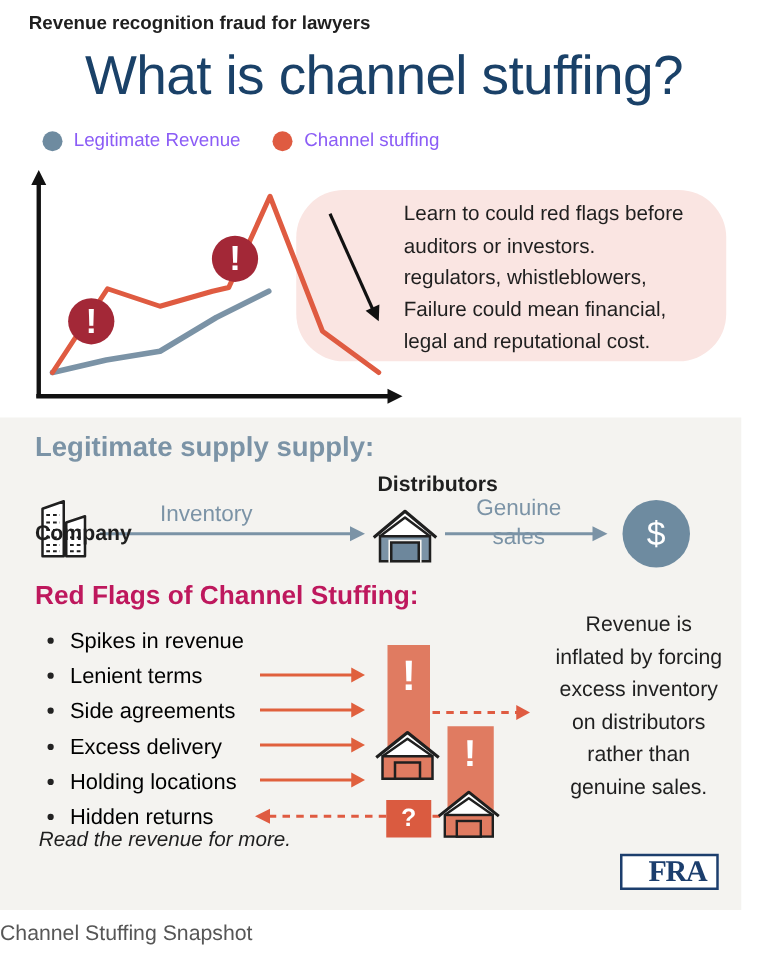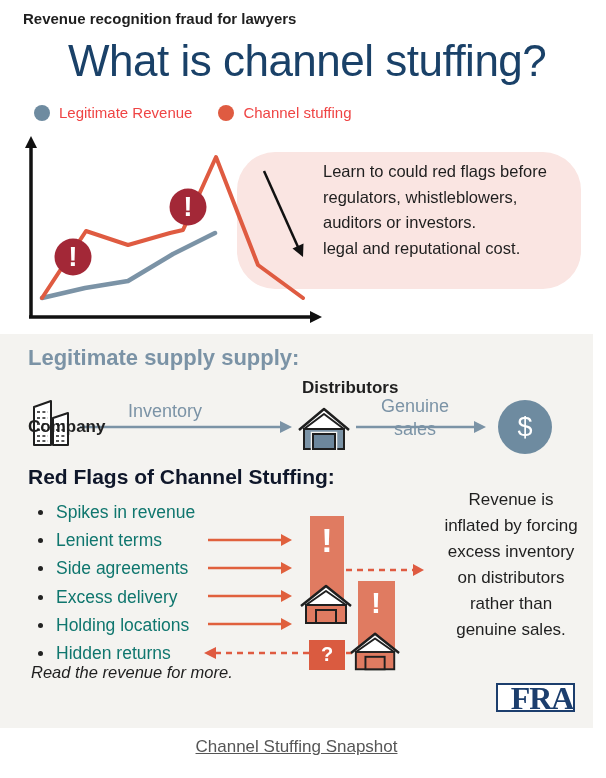--- a/index.html
+++ b/index.html
@@ -3,48 +3,48 @@
 <meta charset="utf-8">
 <style>
   * { margin:0; padding:0; box-sizing:border-box; }
   body { font-family:"Liberation Sans", sans-serif; background:#ffffff; }
   .page { position:relative; width:606px; height:778px; background:#ffffff; overflow:hidden; }
 
   
   .eyebrow { position:absolute; left:23px; top:10px; font-size:15px; font-weight:bold; color:#1f1f1f;text-align:center; }
   .title   { position:absolute; left:20px; top:36px; font-size:44px; font-weight:500; color:#1a4168; letter-spacing:-0.5px;margin-left:48px; }
   .legend  { position:absolute; left:34px; top:104px; display:flex; gap:26px; align-items:center; }
-  .legend-item { display:flex; align-items:center; gap:9px; font-size:15px; color:#ef4444; }
+  .legend-item { display:flex; align-items:center; gap:9px; font-size:15px; color:#8b5cf6; }
   .legend-dot  { width:16px; height:16px; border-radius:50%; }
 
   
   .chart-wrap { position:absolute; left:0; top:135px; width:606px; height:200px; }
   .pink-panel { position:absolute; left:237px; top:17px; width:344px; height:137px; border-radius:38px; background:#fae5e2; }
   .chart-svg  { position:absolute; left:0; top:0; width:606px; height:200px; }
   .callout-text { position:absolute; left:323px; top:24px; width:254px; font-size:16.5px; line-height:25.5px; color:#1f1f1f; }
 
   
   .band { position:absolute; left:0; top:334px; width:593px; height:394px; background:#f4f3f0; }
   .band-svg { position:absolute; left:0; top:0; width:593px; height:394px; }
   .sc-heading { position:absolute; left:28px; top:11px; font-size:22px; font-weight:bold; color:#7b93a6; }
   .node-label { position:absolute; font-size:17px; font-weight:bold; color:#1f1f1f; }
   .flow-label { position:absolute; text-align:center; font-size:18px; color:#7b93a6; line-height:23px; }
 
-  .rf-heading { position:absolute; left:28px; top:131px; font-size:21px; font-weight:bold; color:#0f172a; }
+  .rf-heading { position:absolute; left:28px; top:131px; font-size:21px; font-weight:bold; color:#be185d; }
   .rf-list { position:absolute; left:38px; top:164px; list-style:none; }
-  .rf-list li { height:28.3px; display:flex; align-items:center; font-size:17.5px; color:#0f766e; }
+  .rf-list li { height:28.3px; display:flex; align-items:center; font-size:17.5px; color:#000000; }
   .rf-dot { width:5px; height:5px; border-radius:50%; background:#222222; margin-right:13px; flex:0 0 auto; }
   .rf-note { position:absolute; left:31px; top:329px; font-size:16.5px; font-style:italic; color:#1f1f1f; }
   .side-text { position:absolute; left:424px; top:153px; width:174px; text-align:center; font-size:17px; line-height:26px; color:#1f1f1f; }
 
   .fra-logo { position:absolute; left:496px; top:349px; width:79px; height:29px; background:#ffffff;
               border:2px solid #1c3e6d; display:flex; align-items:center; justify-content:center; }
-  .fra-logo span { font-family:"Liberation Serif", serif; font-weight:bold; font-size:32px; color:#1c3e6d; letter-spacing:-1px; line-height:1;margin-left:13px; }
-
-  .caption { position:absolute; left:0; top:737px; width:593px; text-align:center; font-size:17px; color:#565656;text-decoration:underline; }
+  .fra-logo span { font-family:"Liberation Serif", serif; font-weight:bold; font-size:24px; color:#1c3e6d; letter-spacing:-1px; line-height:1;margin-left:13px; }
+
+  .caption { position:absolute; left:0; top:737px; width:593px; font-size:17px; color:#565656; }
 
   svg text { font-family:"Liberation Sans", sans-serif; }
 </style>
 </head>
 <body>
 
 <div class="page">
 
   <div class="eyebrow">Revenue recognition fraud for lawyers</div>
   <div class="title">What is channel stuffing?</div>
@@ -84,22 +84,23 @@
             <text y="9" text-anchor="middle" font-size="28" font-weight="bold" fill="#ffffff">!</text>
           </g>
           <g transform="translate(188,207)">
             <circle r="18.5" fill="#a32837"></circle>
             <text y="9" text-anchor="middle" font-size="28" font-weight="bold" fill="#ffffff">!</text>
           </g>
         </g>
     </svg>
     <div class="callout-text">
       <div>Learn to could red flags before</div>
+      <div>auditors or investors.</div>
       <div>regulators, whistleblowers,</div>
-      <div>auditors or investors.</div>
+      <div>Failure could mean financial,</div>
       <div>legal and reputational cost.</div>
     </div>
   </div>
 
   <div class="band">
 
     <svg class="band-svg" viewBox="0 0 593 394">
 
       <g>
         <line x1="80" y1="93" x2="283" y2="93" stroke="#7b93a6" stroke-width="2.5"></line>

